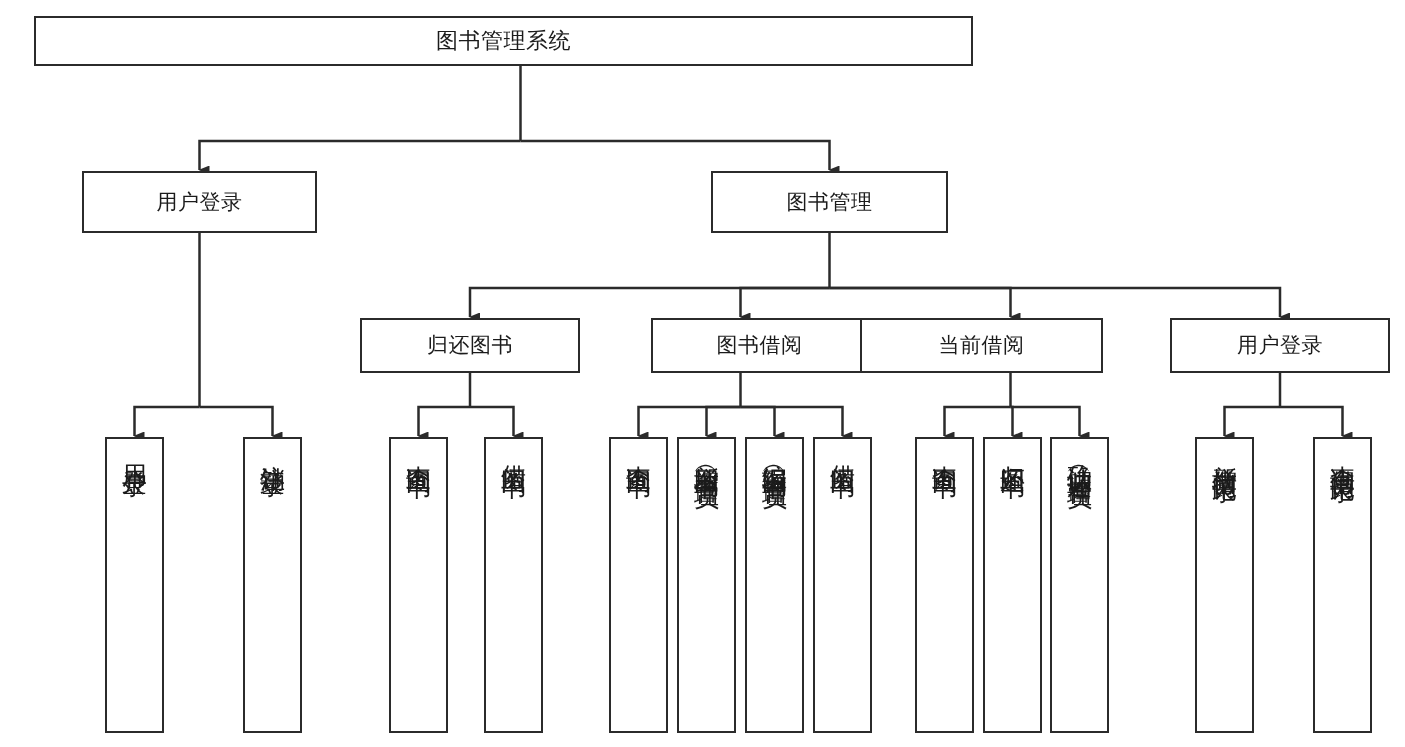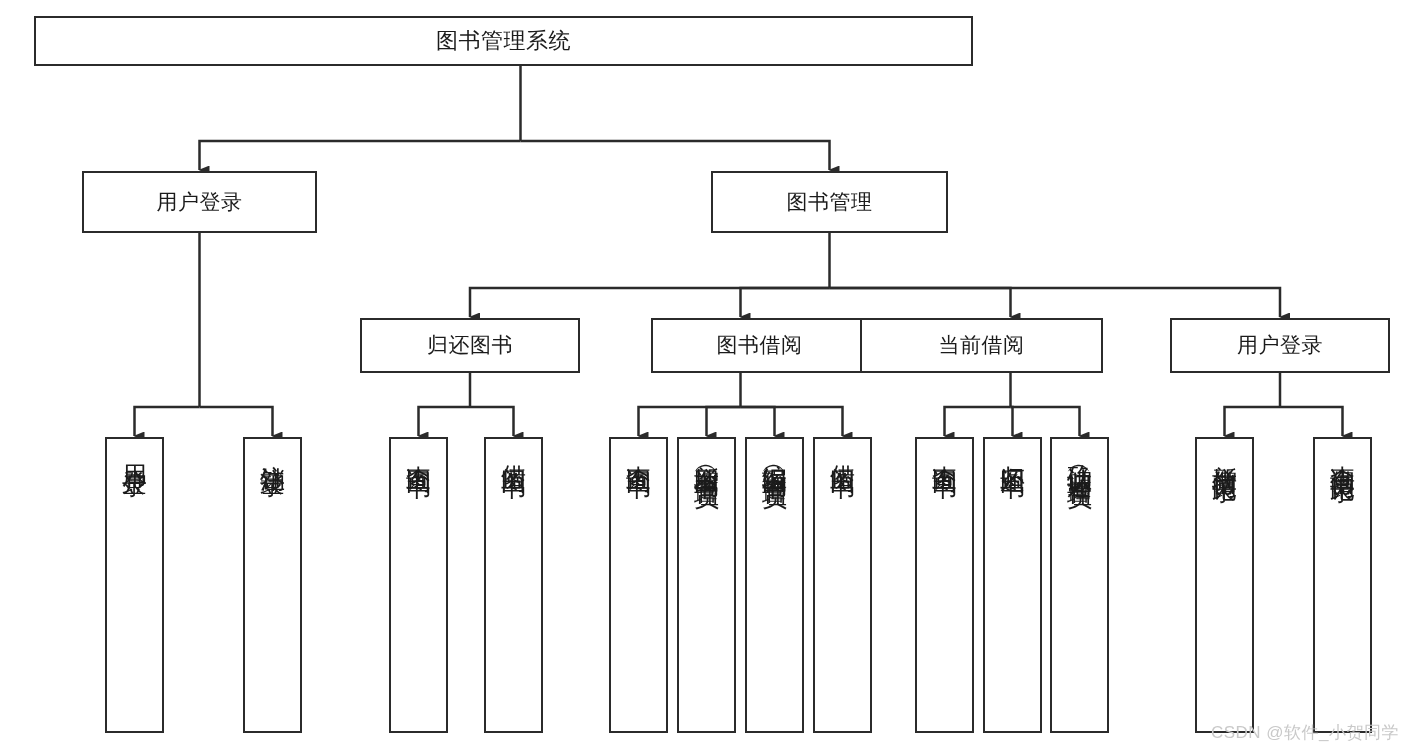--- a/index.html
+++ b/index.html
@@ -170,14 +170,13 @@
         <span class="label">确认归还（管理员）</span>
       </div>
       <div class="node v" style="left: 1195px; top: 437px; width: 59px; height: 296px;">
         <span class="label">新增借阅记录</span>
       </div>
       <div class="node v" style="left: 1313px; top: 437px; width: 59px; height: 296px;">
         <span class="label">查询借阅记录</span>
       </div>
     </div>
 
-  <div id="watermark">CSDN @软件_小贺同学</div>
 </div>
 
 </body></html>

